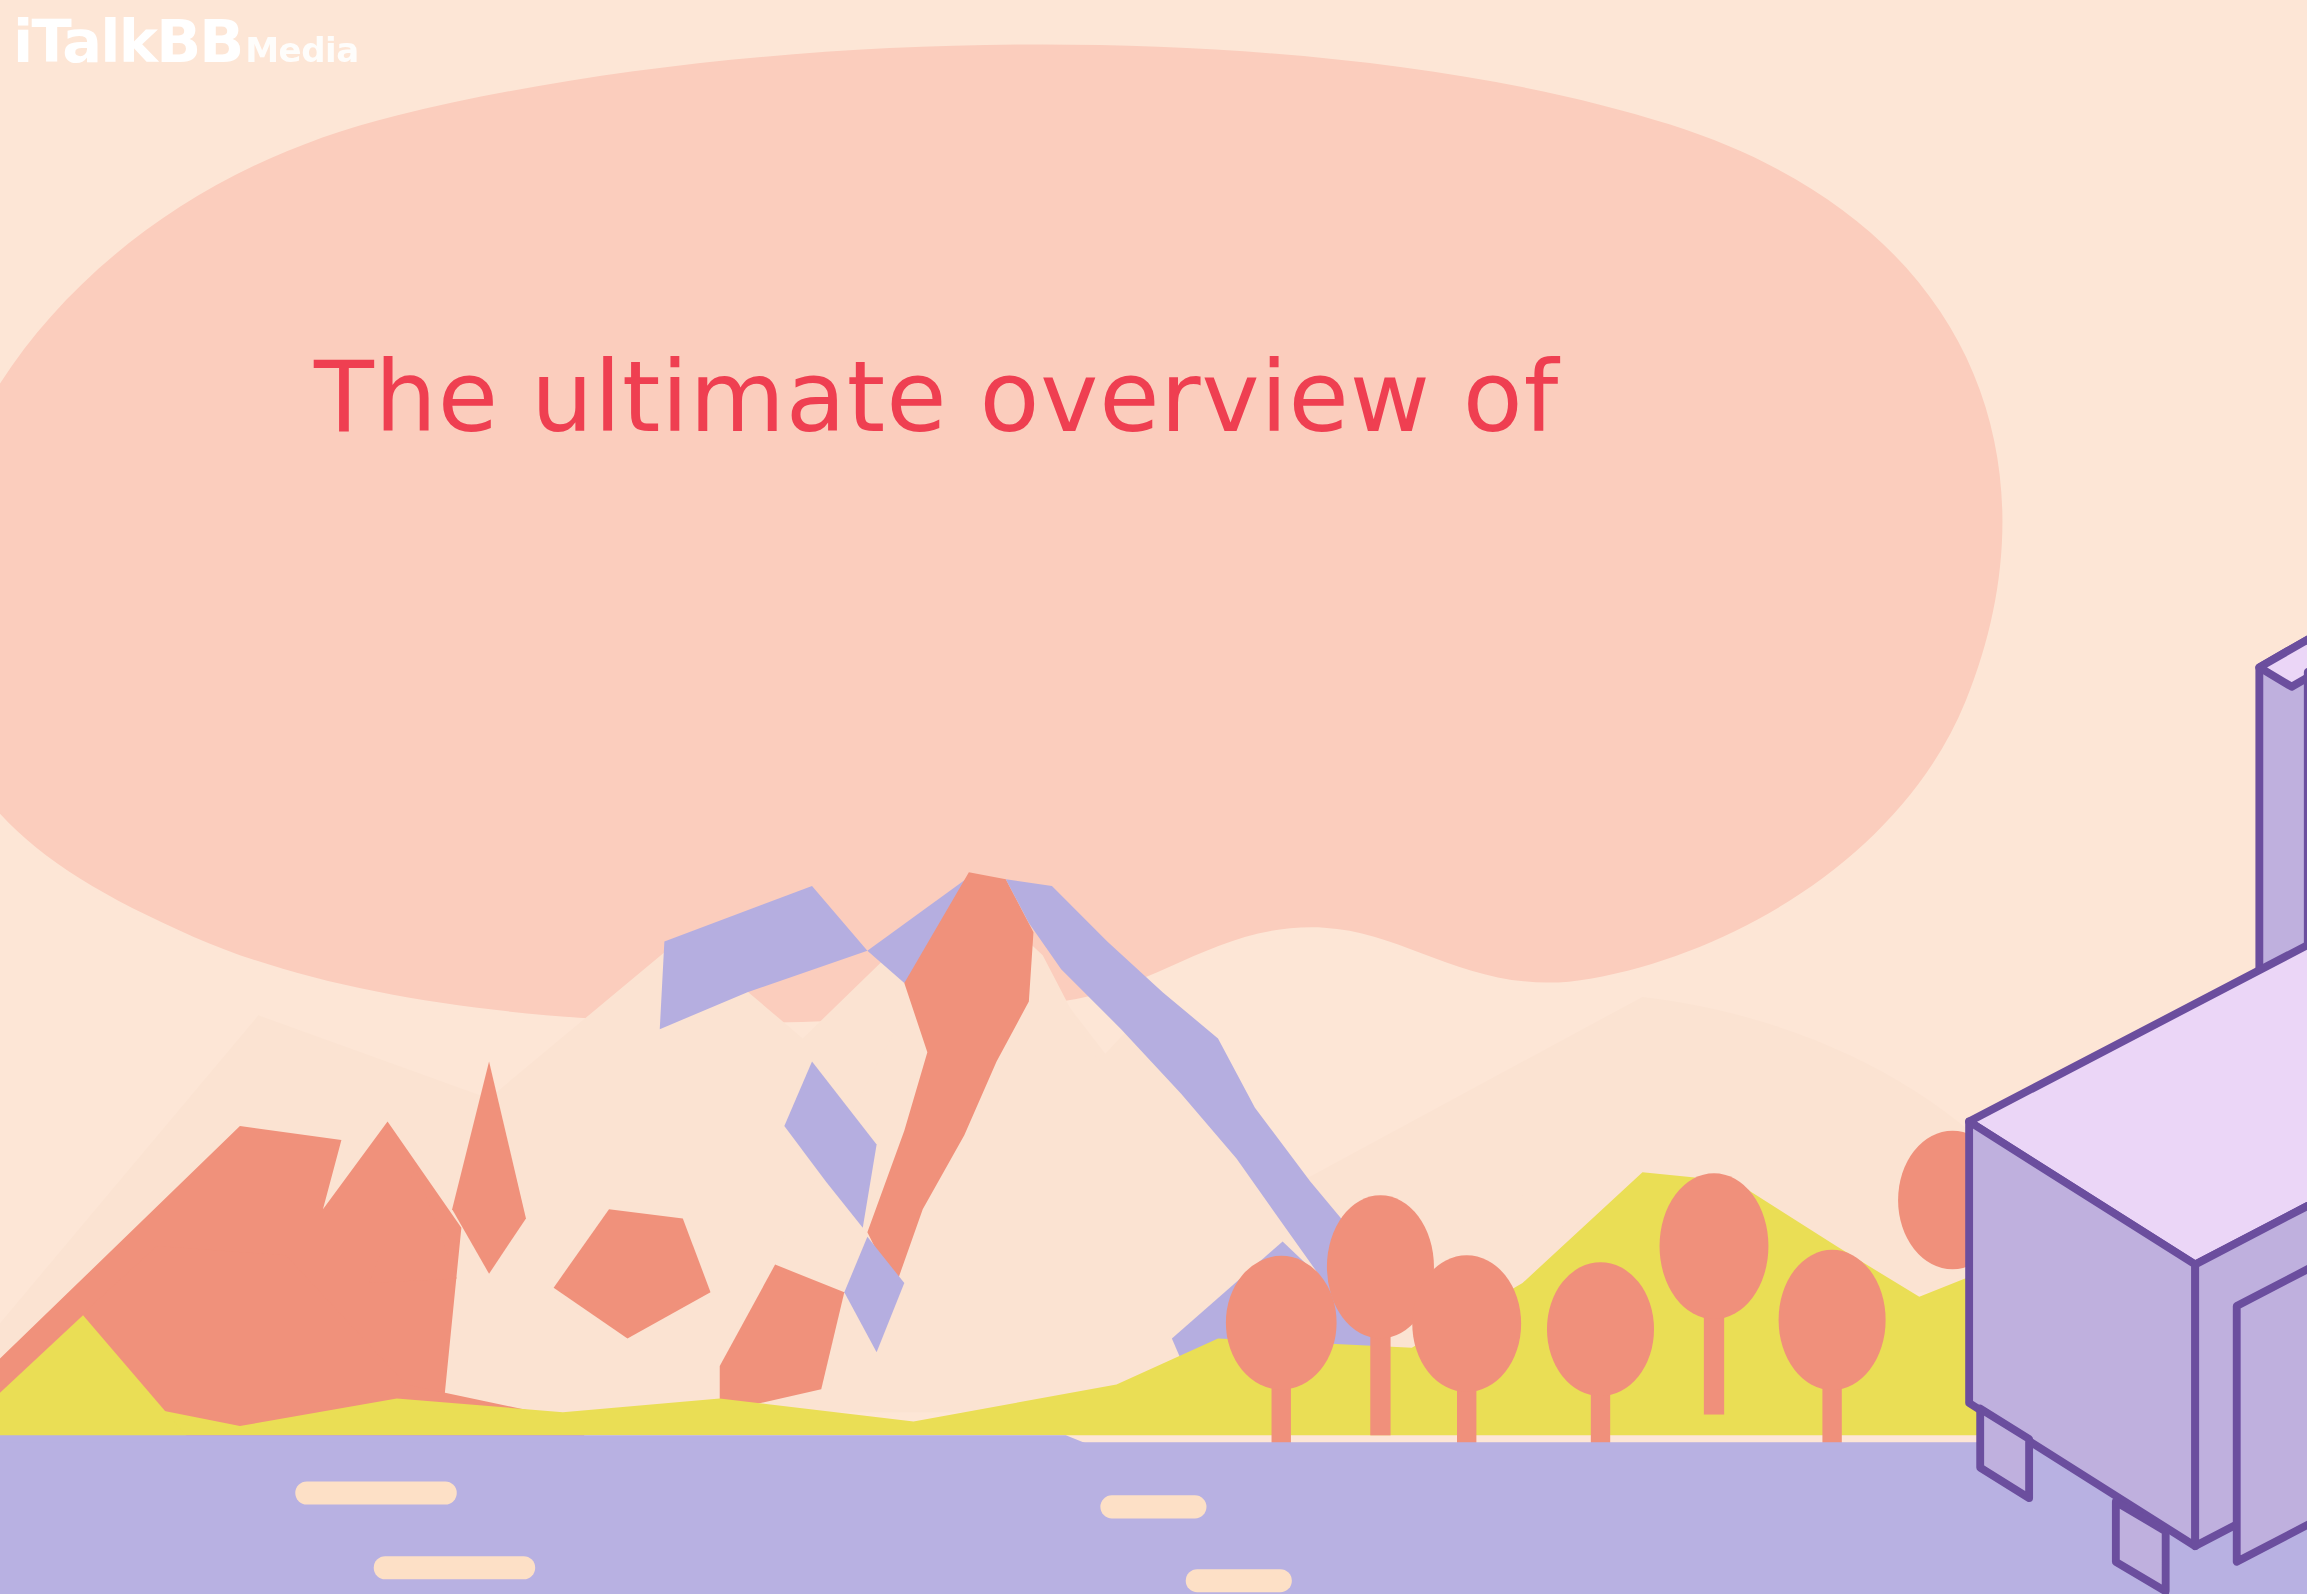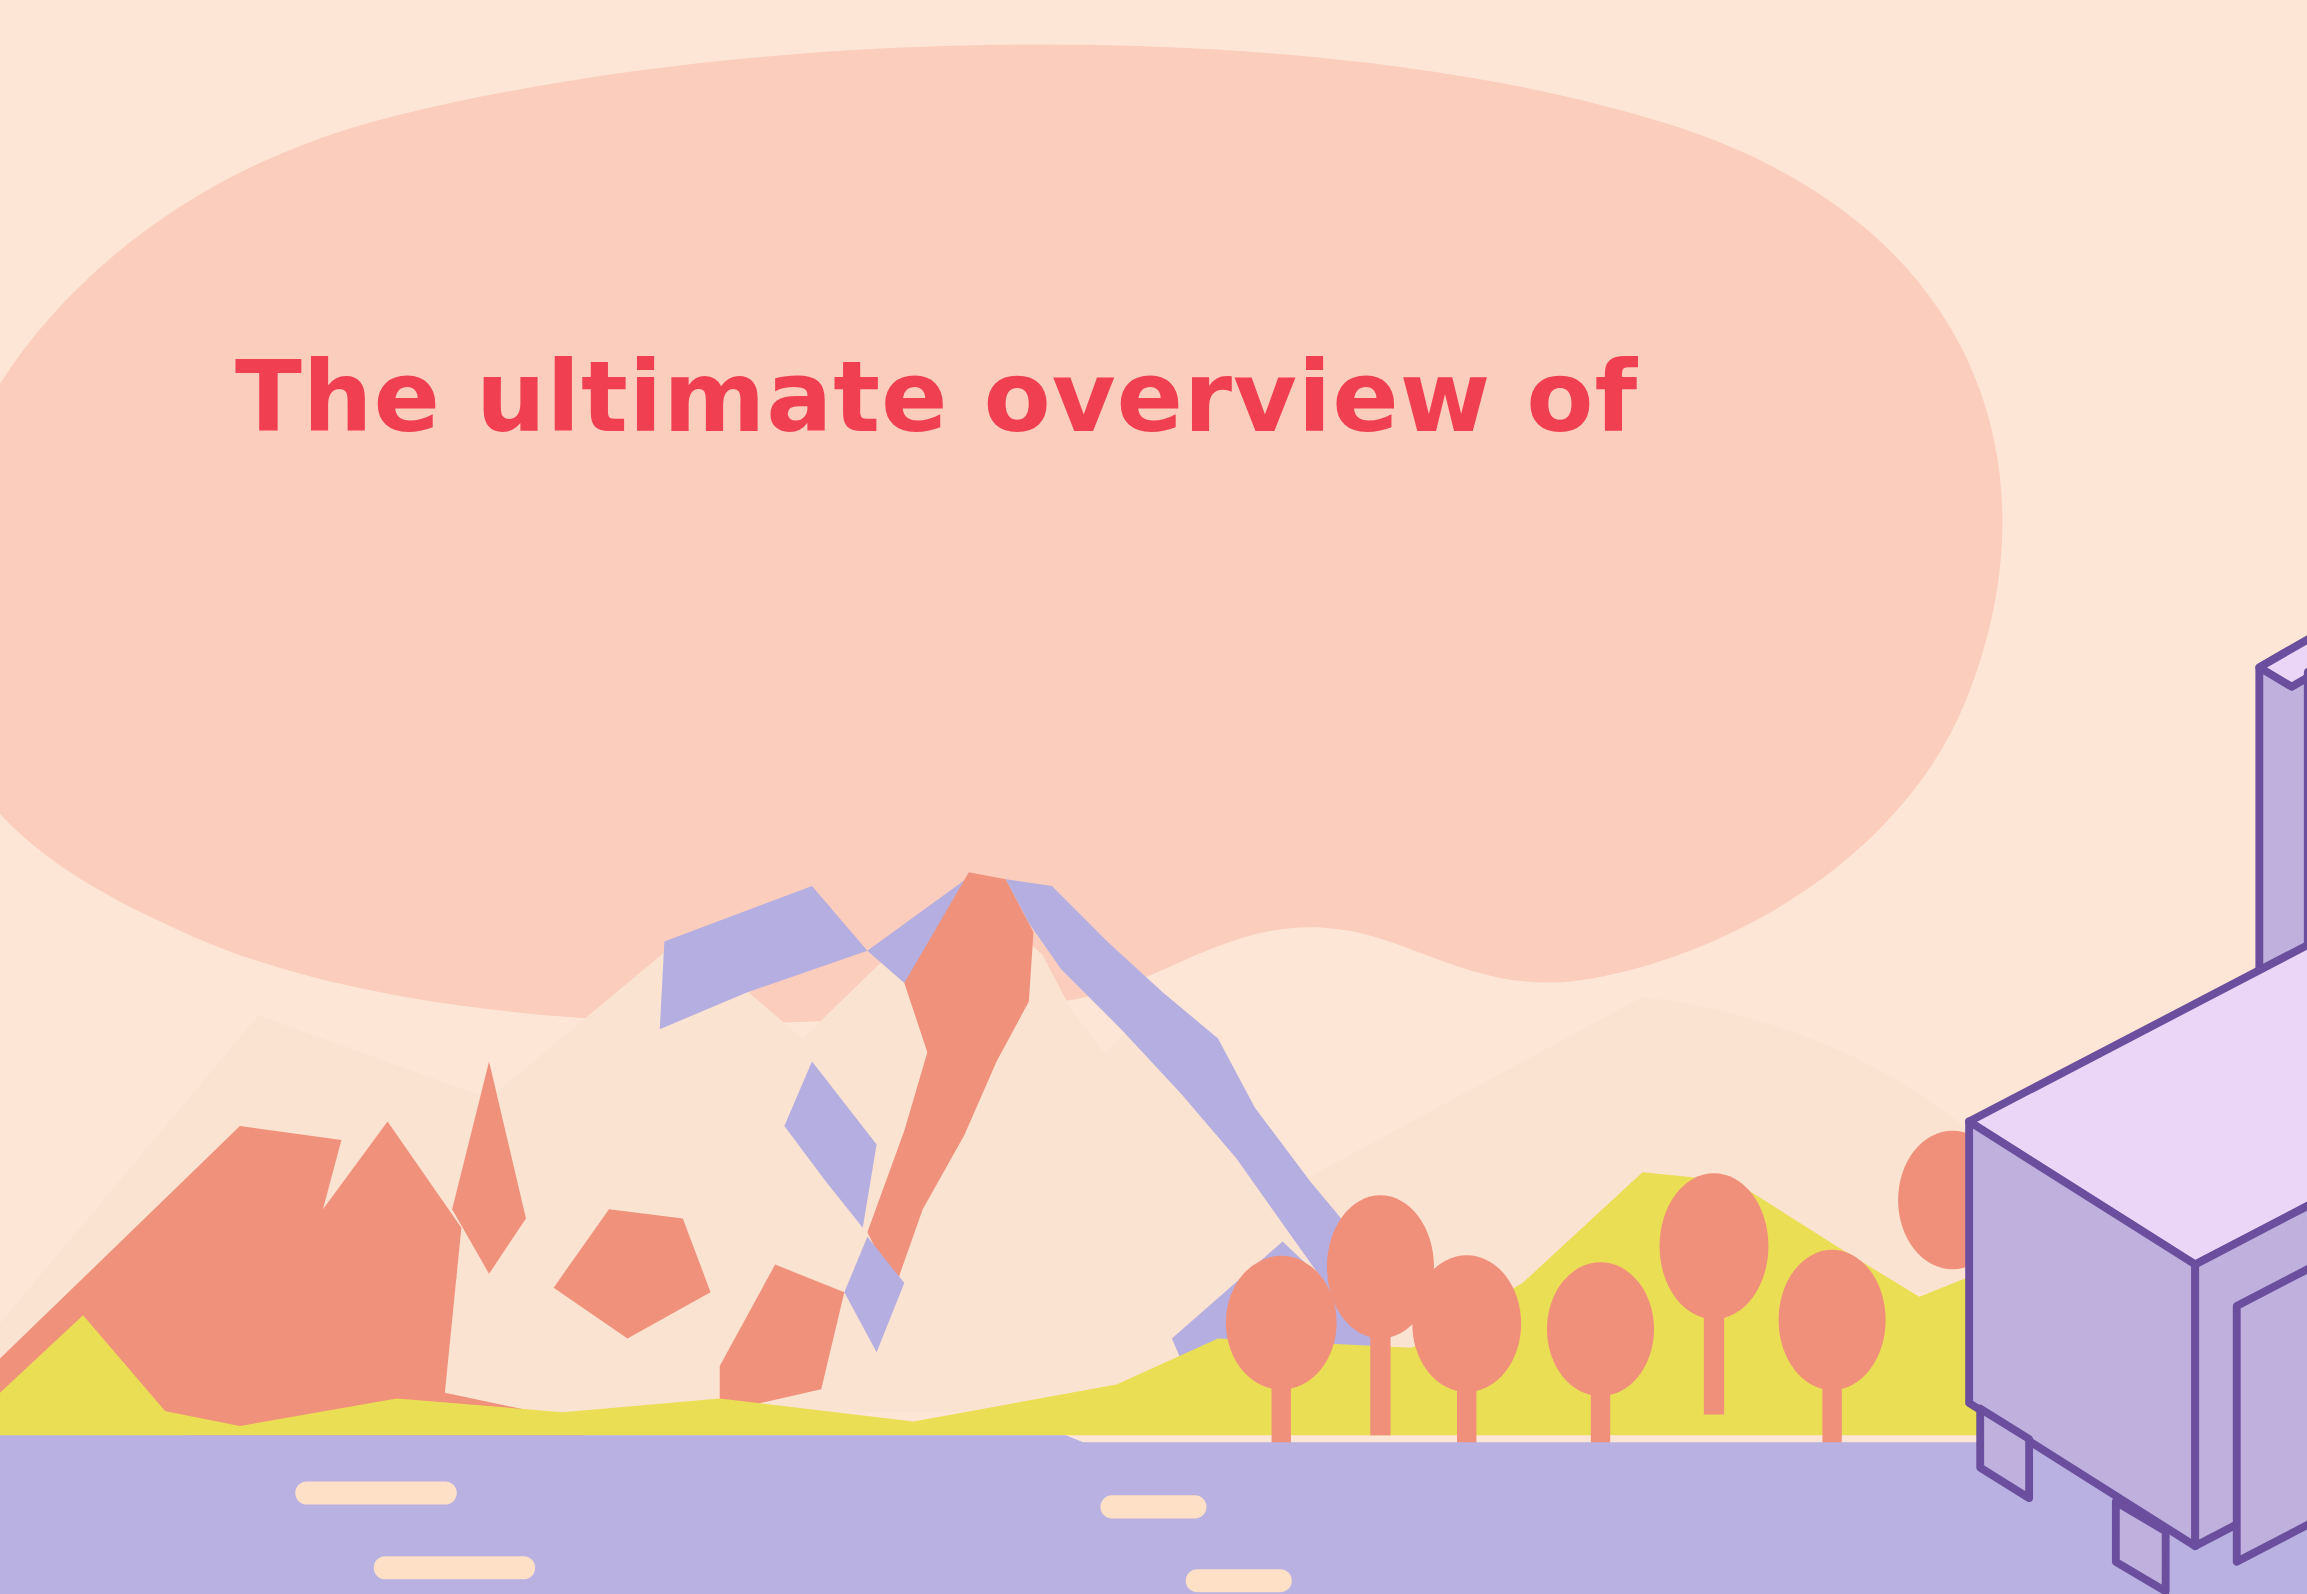--- a/index.html
+++ b/index.html
@@ -38,21 +38,21 @@
     left:198px;top:332px;
     width:1477px;
     z-index:35;
     text-align:center;
     pointer-events:none;
   }
   .headline .ln{
     display:block;
     color:#EF3F51;
     font-family:"DejaVu Sans", sans-serif;
-    font-weight:bold;
+    font-weight:normal;
     font-size:98px;
     line-height:1.33;
     letter-spacing:0.9px;
     white-space:nowrap;
   }
 </style>
 </head>
 <body>
 
 <div id="stage">
@@ -262,19 +262,23 @@
         <path fill="#57518A" d="M 6760 3140 C 6752 3210, 6752 3310, 6760 3400 L 6786 3400
              C 6778 3310, 6778 3210, 6786 3140 Z"></path>
         <path fill="#57518A" d="M 6858 3250 C 6852 3290, 6852 3330, 6860 3366 L 6884 3360
              C 6876 3326, 6876 3288, 6882 3250 Z"></path>
       </g>
 
     </g>
   </svg>
   </div>
 
+  <div class="logo">
+    <span class="logo-main">iTalkBB</span>
+    <span class="logo-sub">Media</span>
+  </div>
 
   <div class="headline">
     <span class="ln">The ultimate overview of</span>
   </div>
 
 </div>
 
 
 </body></html>

